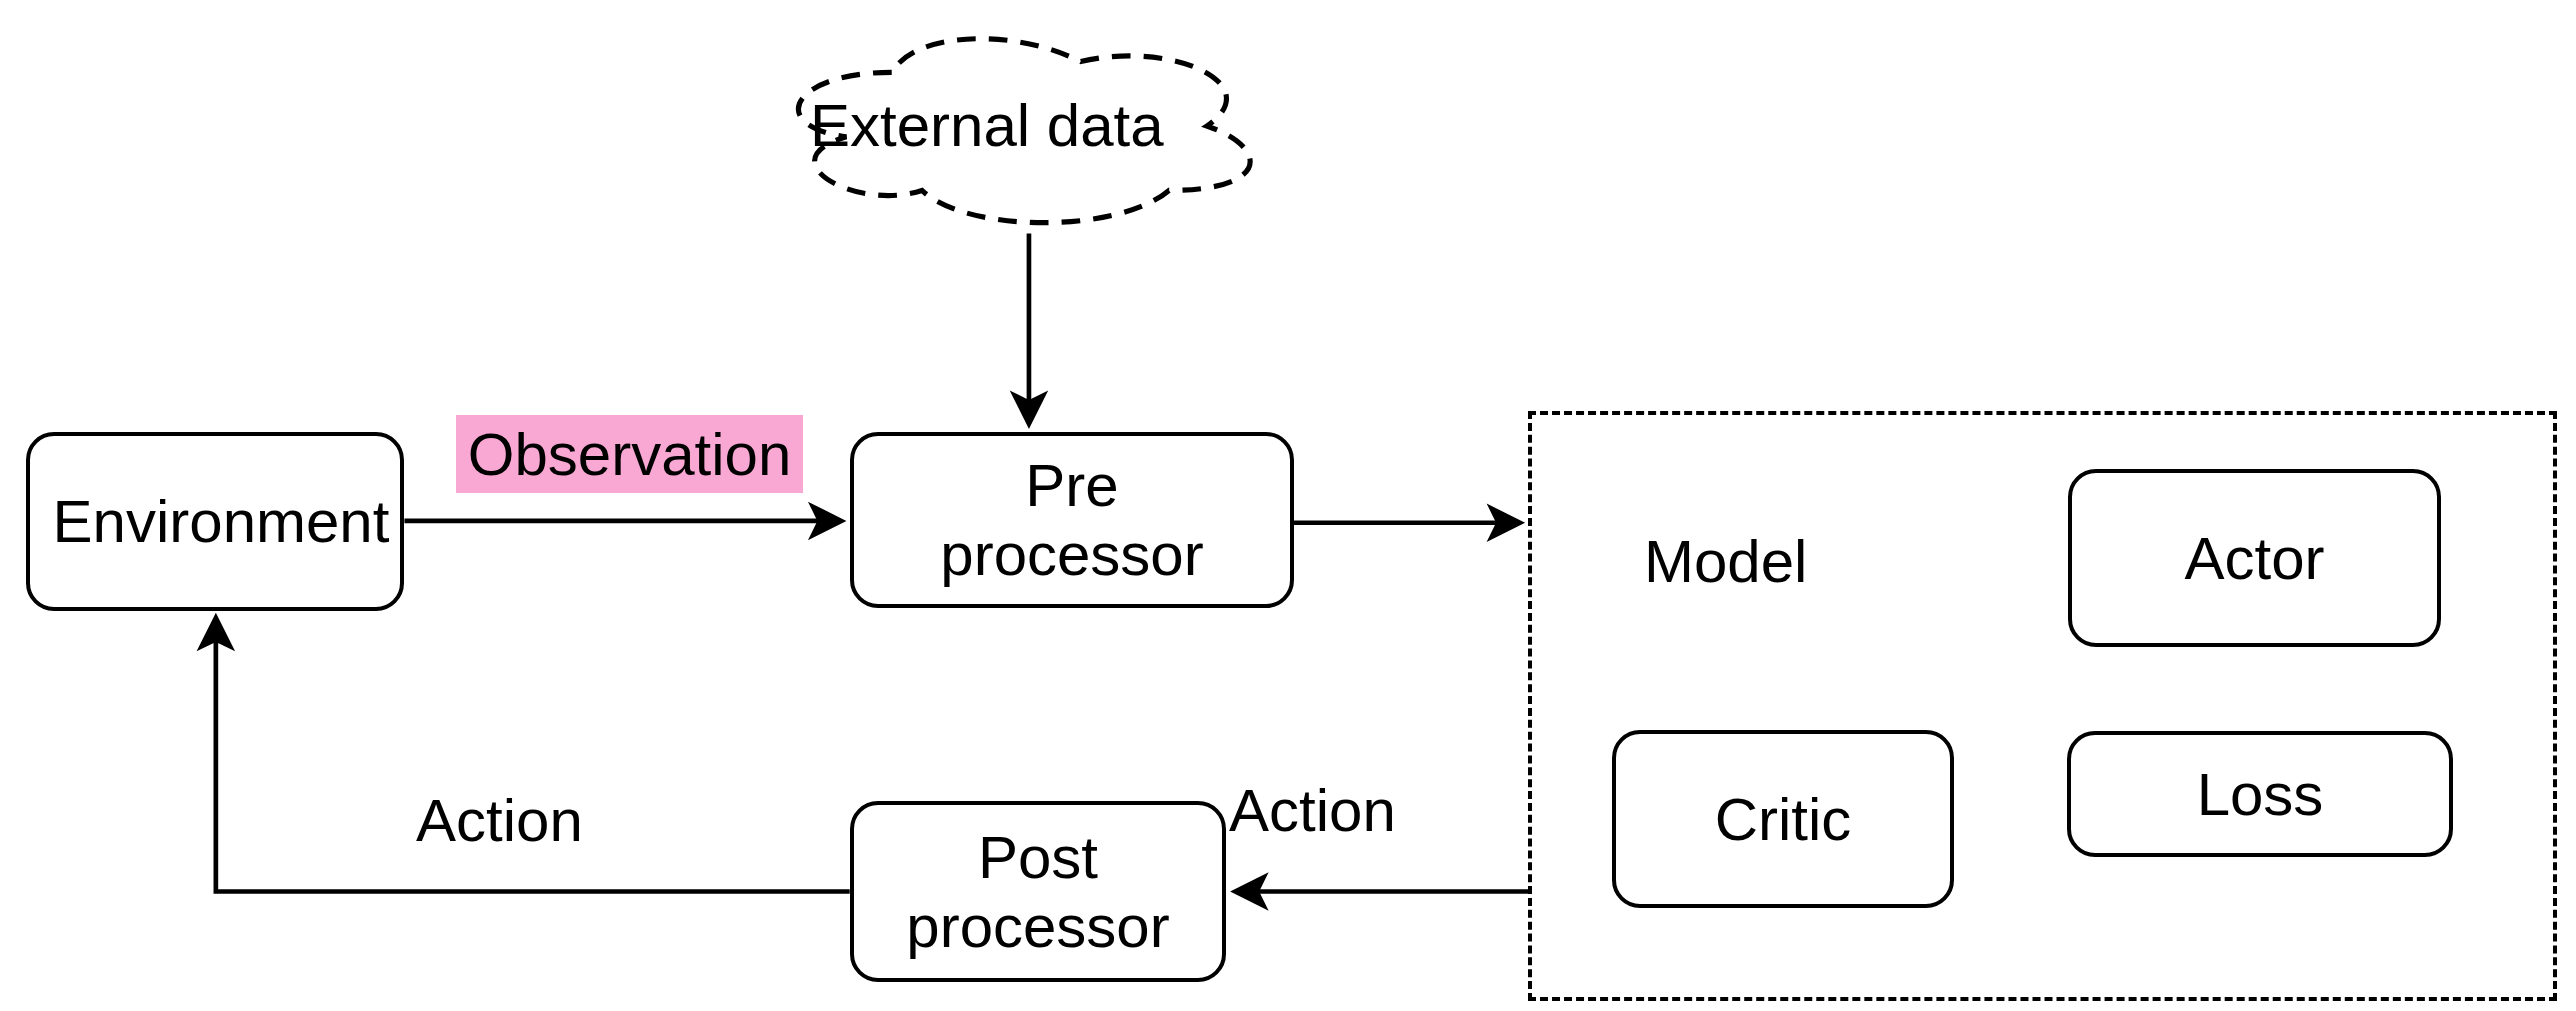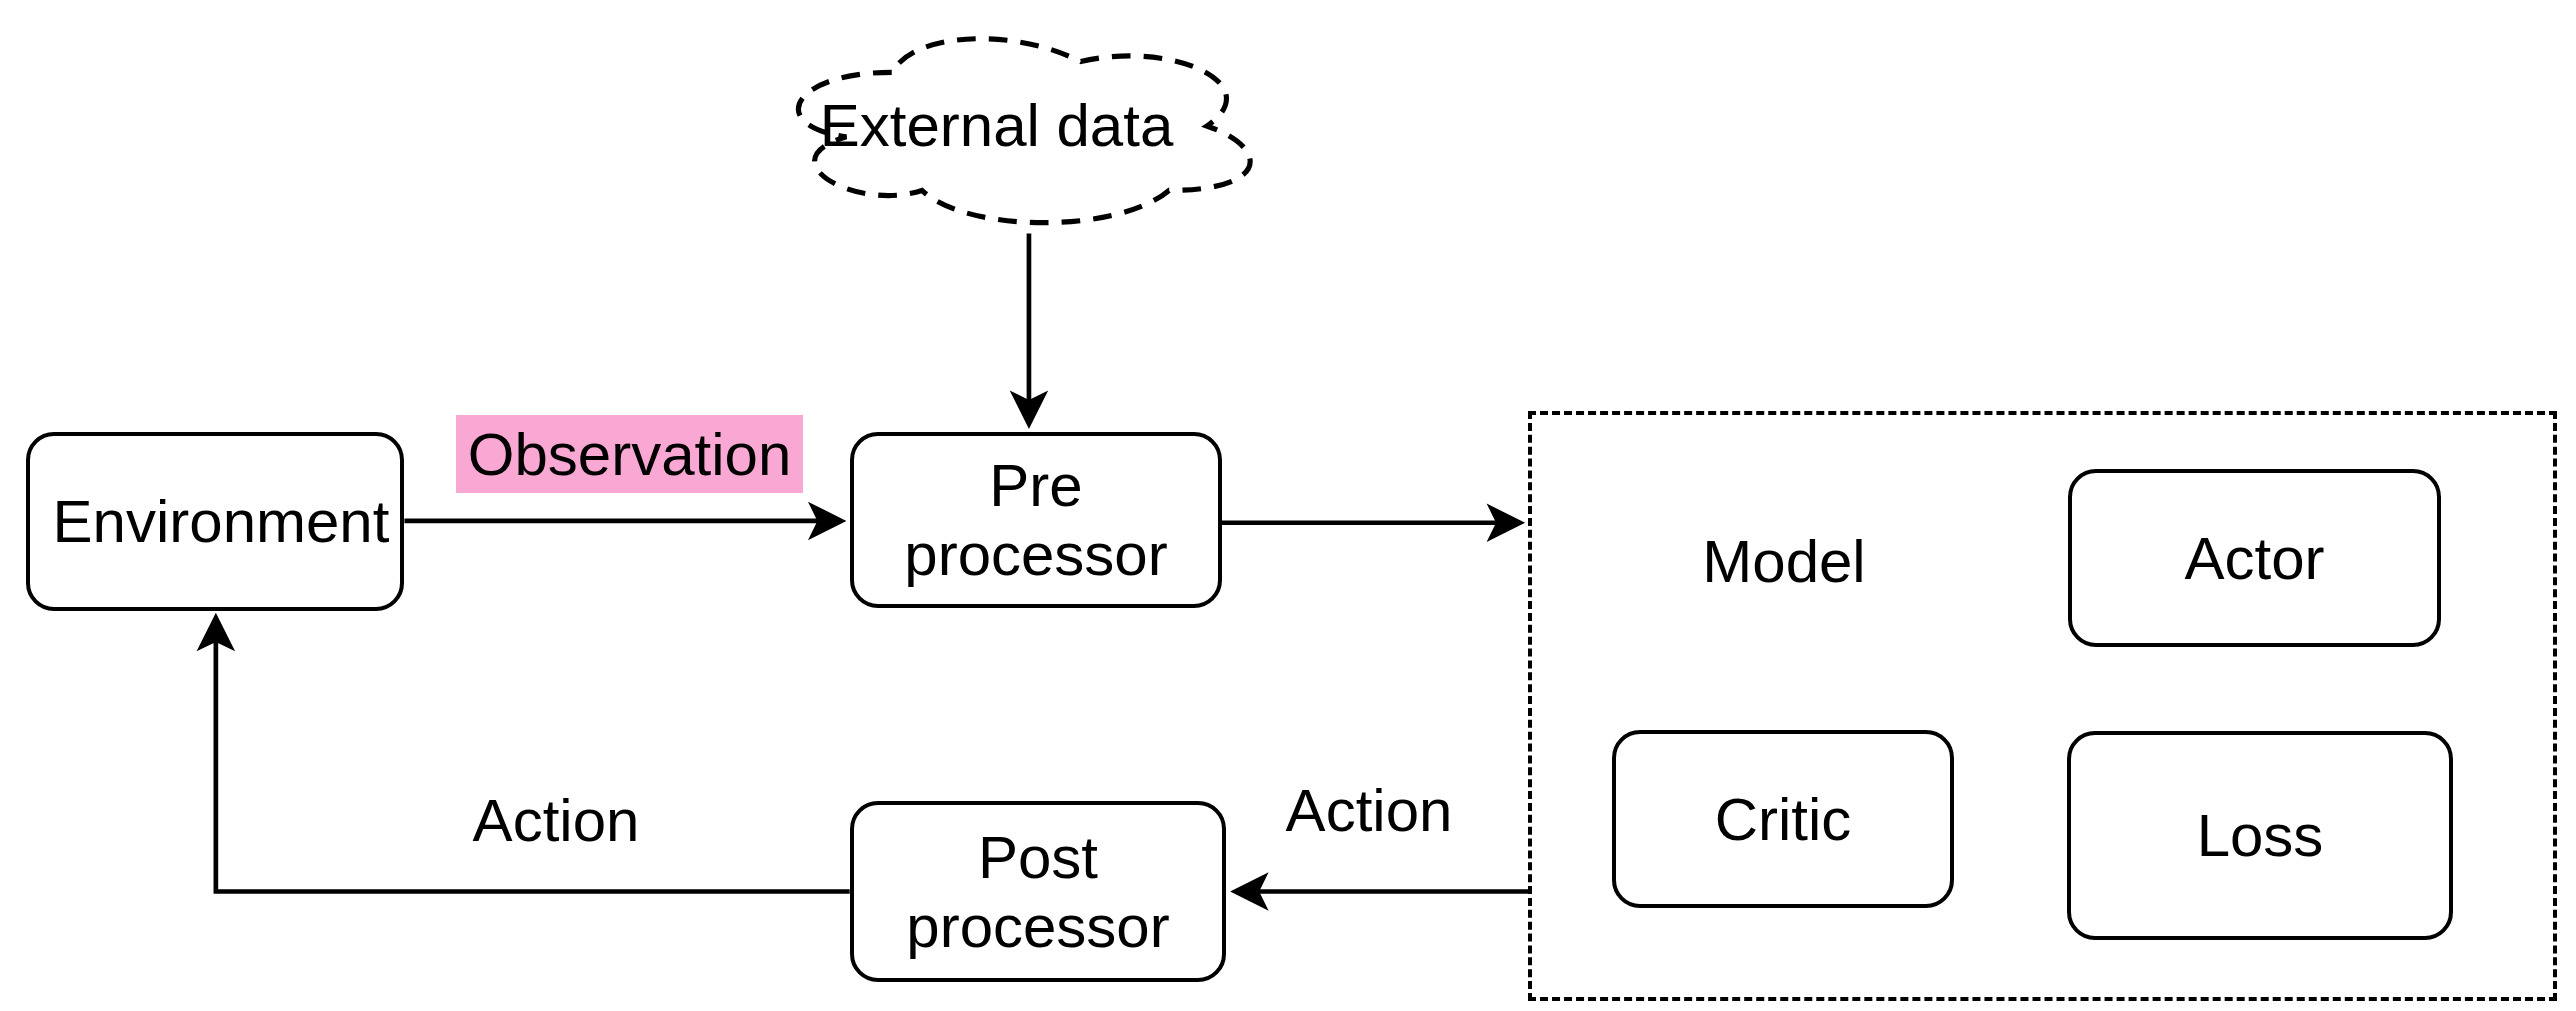--- a/index.html
+++ b/index.html
@@ -29,39 +29,38 @@
     background: #ffffff;
     display: flex;
     align-items: center;
     justify-content: center;
     text-align: center;
     font-size: 60px;
     line-height: 1.15;
     box-sizing: border-box;
   }
   .node-environment { left: 26px;  top: 432px; width: 378px; height: 179px; padding-left: 12px; }
-  .node-pre         { left: 850px; top: 432px; width: 372px; height: 176px; align-items: center; }
+  .node-pre         { left: 850px; top: 432px; width: 444px; height: 176px; align-items: center; }
   .node-post        { left: 850px; top: 801px; width: 376px; height: 181px; }
   .node-actor       { left: 2068px; top: 469px; width: 373px; height: 178px; }
   .node-critic      { left: 1612px; top: 730px; width: 342px; height: 178px; }
-  .node-loss        { left: 2067px; top: 731px; width: 386px; height: 209px; }
+  .node-loss        { left: 2067px; top: 731px; width: 386px; height: 126px; }
 
   .model-container {
     position: absolute;
     left: 1528px; top: 411px;
     width: 1029px; height: 590px;
     border: 4.7px dashed #000000;
     box-sizing: border-box;
     background: transparent;
   }
 
   .diagram-label {
     position: absolute;
     font-size: 60px;
-    text-align: center;
     white-space: nowrap;
   }
   .label-external-data { left: 810px; top: 91px;  width: 373px; }
   .label-model         { left: 1644px; top: 527px; width: 280px; }
   .label-observation   {
     left: 456px; top: 415px; width: 347px; height: 78px;
     background: #f9a8d4;
     display: flex; align-items: center; justify-content: center;
   }
   .label-action-left   { left: 416px;  top: 786px; width: 280px; }

